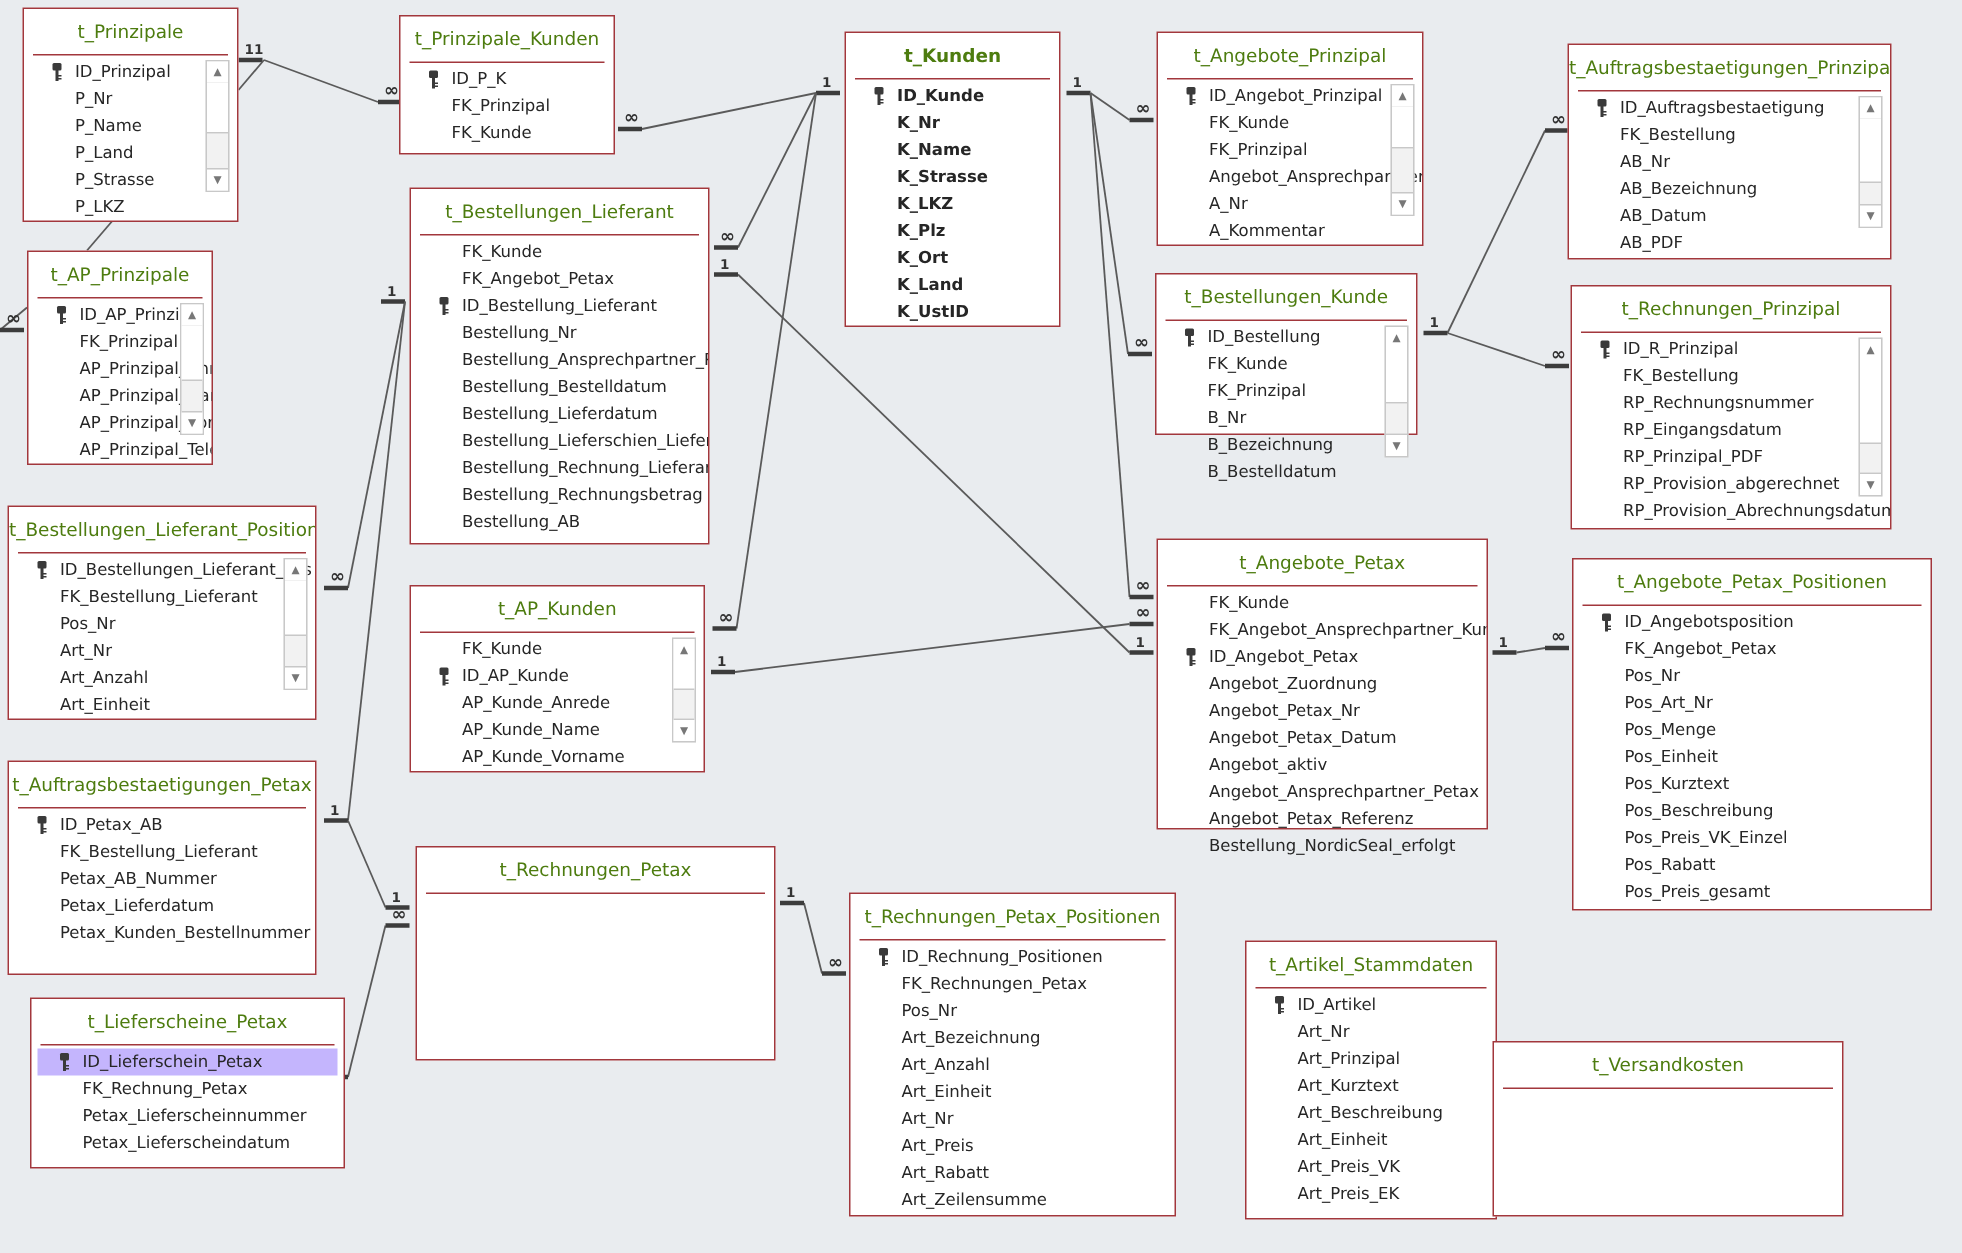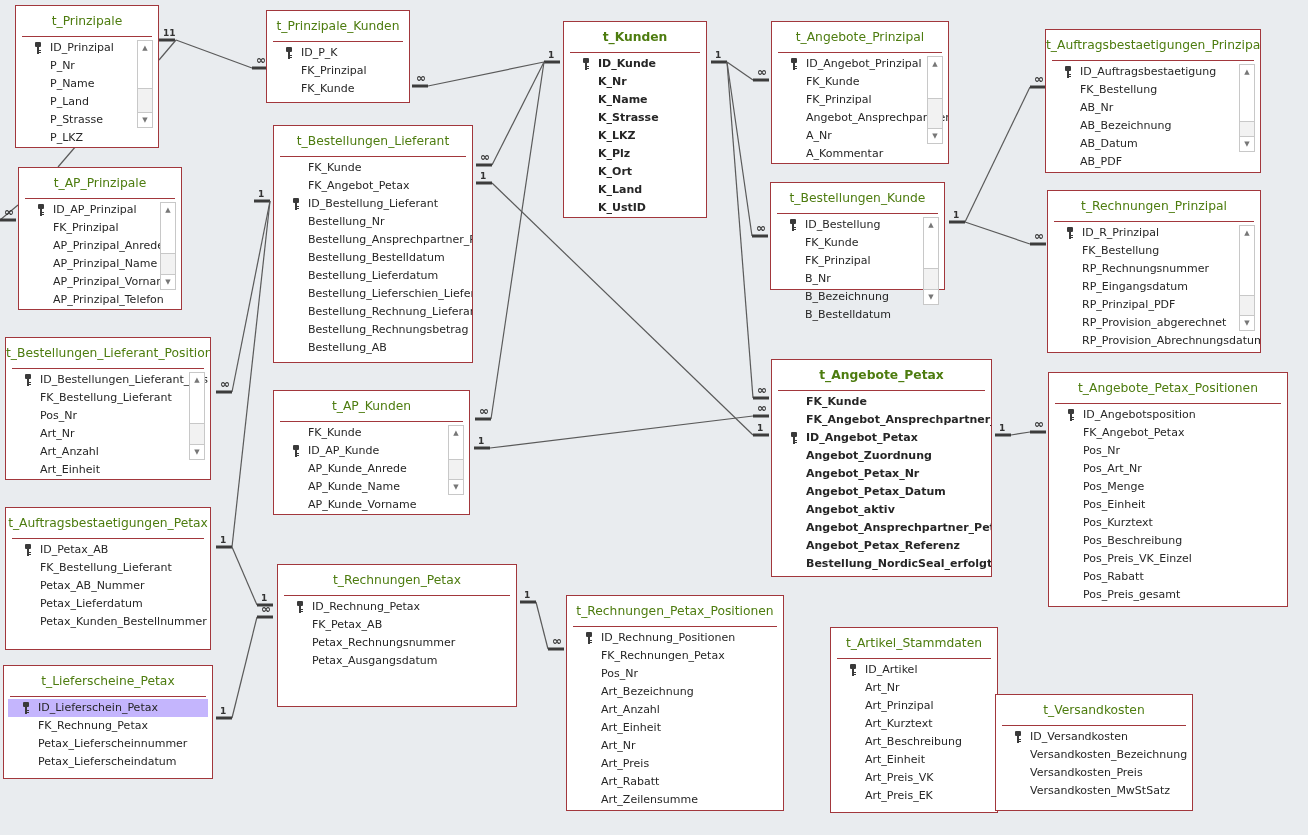--- a/index.html
+++ b/index.html
@@ -186,21 +186,21 @@
     <div class="fields">
       <div class="fld"><span class="key">
           <span class="kh"></span>
           <span class="ks"></span>
           <span class="kt"></span>
         </span><span>ID_P_K</span></div>
       <div class="fld"><span>FK_Prinzipal</span></div>
       <div class="fld"><span>FK_Kunde</span></div>
     </div>
   </div>
-<div class="tbl" style="left:18px;top:167px;width:164px;height:143px;">
+<div class="tbl" style="left:18px;top:167px;width:124px;height:143px;">
     <div class="ttl">t_AP_Prinzipale</div>
     <div class="sep"></div>
     <div class="fields">
       <div class="fld"><span class="key">
           <span class="kh"></span>
           <span class="ks"></span>
           <span class="kt"></span>
         </span><span>ID_AP_Prinzipal</span></div>
       <div class="fld"><span>FK_Prinzipal</span></div>
       <div class="fld"><span>AP_Prinzipal_Anrede</span></div>
@@ -373,21 +373,21 @@
       <div class="fld"><span>AP_Kunde_Anrede</span></div>
       <div class="fld"><span>AP_Kunde_Name</span></div>
       <div class="fld"><span>AP_Kunde_Vorname</span></div>
       <div class="sb" style="height: 70px;">
         <div class="ar">▲</div>
         <div class="th" style="height:19px"></div>
         <div class="ar dn">▼</div>
       </div>
     </div>
   </div>
-<div class="tbl" style="left:771px;top:359px;width:221px;height:218px;font-weight:bold;">
+<div class="tbl" style="left:771px;top:359px;width:221px;height:194px;">
     <div class="ttl">t_Angebote_Petax</div>
     <div class="sep"></div>
     <div class="fields">
       <div class="fld"><span>FK_Kunde</span></div>
       <div class="fld"><span>FK_Angebot_Ansprechpartner_Kunde</span></div>
       <div class="fld"><span class="key">
           <span class="kh"></span>
           <span class="ks"></span>
           <span class="kt"></span>
         </span><span>ID_Angebot_Petax</span></div>
@@ -432,30 +432,20 @@
         </span><span>ID_Petax_AB</span></div>
       <div class="fld"><span>FK_Bestellung_Lieferant</span></div>
       <div class="fld"><span>Petax_AB_Nummer</span></div>
       <div class="fld"><span>Petax_Lieferdatum</span></div>
       <div class="fld"><span>Petax_Kunden_Bestellnummer</span></div>
     </div>
   </div>
 <div class="tbl" style="left:277px;top:564px;width:240px;height:143px;">
     <div class="ttl">t_Rechnungen_Petax</div>
     <div class="sep"></div>
-    <div class="fields">
-      <div class="fld"><span class="key">
-          <span class="kh"></span>
-          <span class="ks"></span>
-          <span class="kt"></span>
-        </span><span>ID_Rechnung_Petax</span></div>
-      <div class="fld"><span>FK_Petax_AB</span></div>
-      <div class="fld"><span>Petax_Rechnungsnummer</span></div>
-      <div class="fld"><span>Petax_Ausgangsdatum</span></div>
-    </div>
   </div>
 <div class="tbl" style="left:566px;top:595px;width:218px;height:216px;">
     <div class="ttl">t_Rechnungen_Petax_Positionen</div>
     <div class="sep"></div>
     <div class="fields">
       <div class="fld"><span class="key">
           <span class="kh"></span>
           <span class="ks"></span>
           <span class="kt"></span>
         </span><span>ID_Rechnung_Positionen</span></div>
@@ -463,21 +453,21 @@
       <div class="fld"><span>Pos_Nr</span></div>
       <div class="fld"><span>Art_Bezeichnung</span></div>
       <div class="fld"><span>Art_Anzahl</span></div>
       <div class="fld"><span>Art_Einheit</span></div>
       <div class="fld"><span>Art_Nr</span></div>
       <div class="fld"><span>Art_Preis</span></div>
       <div class="fld"><span>Art_Rabatt</span></div>
       <div class="fld"><span>Art_Zeilensumme</span></div>
     </div>
   </div>
-<div class="tbl" style="left:3px;top:665px;width:210px;height:114px;">
+<div class="tbl" style="left:20px;top:665px;width:210px;height:114px;">
     <div class="ttl">t_Lieferscheine_Petax</div>
     <div class="sep"></div>
     <div class="fields">
       <div class="fld sel"><span class="key">
           <span class="kh"></span>
           <span class="ks"></span>
           <span class="kt"></span>
         </span><span>ID_Lieferschein_Petax</span></div>
       <div class="fld"><span>FK_Rechnung_Petax</span></div>
       <div class="fld"><span>Petax_Lieferscheinnummer</span></div>
@@ -495,26 +485,16 @@
         </span><span>ID_Artikel</span></div>
       <div class="fld"><span>Art_Nr</span></div>
       <div class="fld"><span>Art_Prinzipal</span></div>
       <div class="fld"><span>Art_Kurztext</span></div>
       <div class="fld"><span>Art_Beschreibung</span></div>
       <div class="fld"><span>Art_Einheit</span></div>
       <div class="fld"><span>Art_Preis_VK</span></div>
       <div class="fld"><span>Art_Preis_EK</span></div>
     </div>
   </div>
-<div class="tbl" style="left:995px;top:694px;width:198px;height:117px;">
+<div class="tbl" style="left:995px;top:694px;width:234px;height:117px;">
     <div class="ttl">t_Versandkosten</div>
     <div class="sep"></div>
-    <div class="fields">
-      <div class="fld"><span class="key">
-          <span class="kh"></span>
-          <span class="ks"></span>
-          <span class="kt"></span>
-        </span><span>ID_Versandkosten</span></div>
-      <div class="fld"><span>Versandkosten_Bezeichnung</span></div>
-      <div class="fld"><span>Versandkosten_Preis</span></div>
-      <div class="fld"><span>Versandkosten_MwStSatz</span></div>
-    </div>
   </div>
 
 </body></html>

